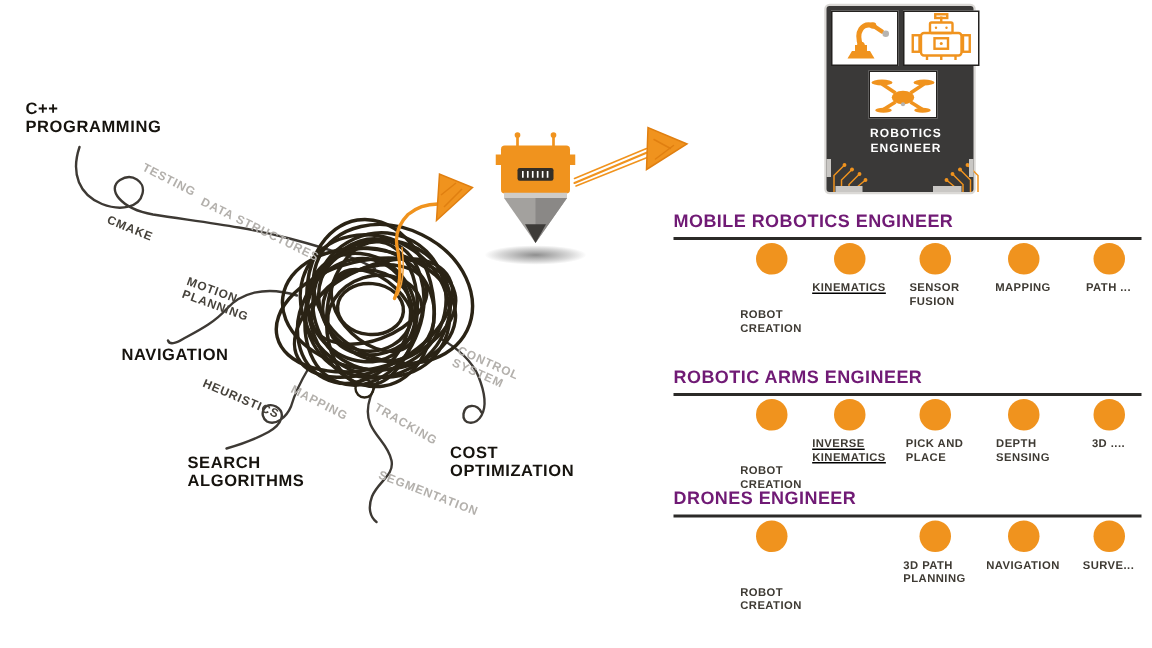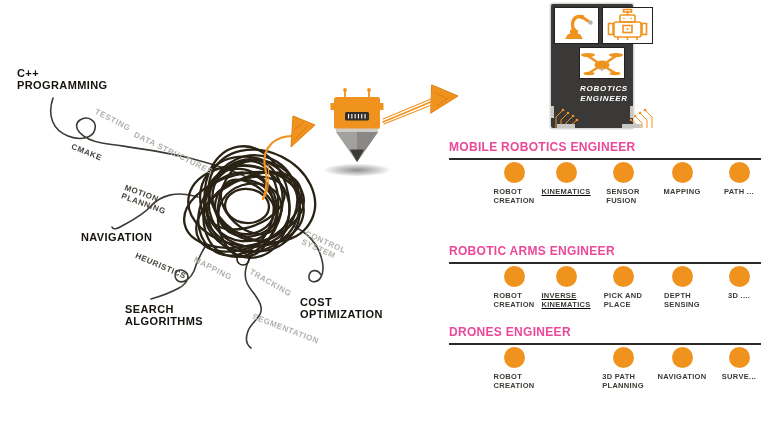--- a/index.html
+++ b/index.html
@@ -8,49 +8,49 @@
     font-family:"Liberation Sans","DejaVu Sans",sans-serif;
   }
   .art{position:absolute;left:0;top:0;width:768px;height:432px;}
   
   .tlabel{position:absolute;white-space:pre-line;transform-origin:left top;}
   .lbl-bold{font-weight:700;font-size:11px;line-height:1.05;letter-spacing:.4px;color:#16130e;}
   .lbl-dark{font-weight:700;font-size:8px;line-height:1.1;letter-spacing:.6px;color:#46423b;}
   .lbl-gray{font-weight:700;font-size:8px;line-height:1.1;letter-spacing:.6px;color:#b3b0ac;}
   
   .card{
-    position:absolute;left:551px;top:4px;width:82px;height:124px;
-    background:#3a3938;border-radius:2px;box-shadow:0 0 0 1.5px #dbd9d6;font-style:italic;
+    position:absolute;left:551px;top:4px;width:98px;height:124px;
+    background:#3a3938;border-radius:2px;box-shadow:0 0 0 1.5px #dbd9d6;
   }
   .card .whitebox{position:absolute;background:#ffffff;border:1px solid #23211f;box-sizing:border-box;}
   .card .box1{left:3px;top:3px;width:45px;height:37px;}
   .card .box2{left:51px;top:3px;width:51px;height:37px;}
   .card .box3{left:28px;top:43px;width:46px;height:32px;}
   .card .ctitle{
     position:absolute;left:0;top:80px;width:106px;text-align:center;color:#ffffff;
     font-weight:700;font-size:8px;line-height:1.2;letter-spacing:.7px;white-space:pre-line;
   }
   .card .circuit{position:absolute;left:0;top:98px;width:106px;height:26px;}
   .card .tab{position:absolute;background:#c9c7c4;}
   .card .tab.l{left:0;top:102px;width:3px;height:12px;}
   .card .tab.r{right:0;top:102px;width:3px;height:12px;}
   .card .foot1{left:6px;top:120px;width:18px;height:4px;}
   .card .foot2{left:71px;top:120px;width:19px;height:4px;}
   
   .track{position:absolute;left:449px;width:315px;}
-  .track .ttitle{font-weight:700;font-size:12px;letter-spacing:.3px;color:#ec4899;white-space:nowrap;}
+  .track .ttitle{font-weight:700;font-size:12px;letter-spacing:.3px;color:#701a75;white-space:nowrap;}
   .track .tline{position:absolute;left:0;top:18px;width:312px;height:2px;background:#2b2a28;}
   .track .step{position:absolute;top:22px;width:64px;display:flex;flex-direction:column;align-items:center;}
   .track .dot{width:21px;height:21px;border-radius:50%;background:#f0931e;}
   .track .slabel{
     margin-top:4px;font-weight:700;font-size:7.5px;line-height:1.2;letter-spacing:.3px;
     color:#3e3a33;white-space:pre-line;text-align:left;
   }
   .t1{top:140px;} .t2{top:244px;} .t3{top:325px;}
-  .s1{left:33px;} .s2{left:85px;text-decoration:underline;} .s3{left:142px;} .s4{left:201px;} .s5{left:258px;}
+  .s1{left:33px;gap:18px;} .s2{left:85px;text-decoration:underline;} .s3{left:142px;} .s4{left:201px;} .s5{left:258px;}
 </style>
 </head>
 <body>
 
 <div class="stage">
 
   <svg class="art" viewBox="0 0 768 432">
     <defs>
       <radialGradient id="shad" cx="50%" cy="50%" r="50%">
         <stop offset="0%" stop-color="rgba(50,50,50,0.55)"></stop>

